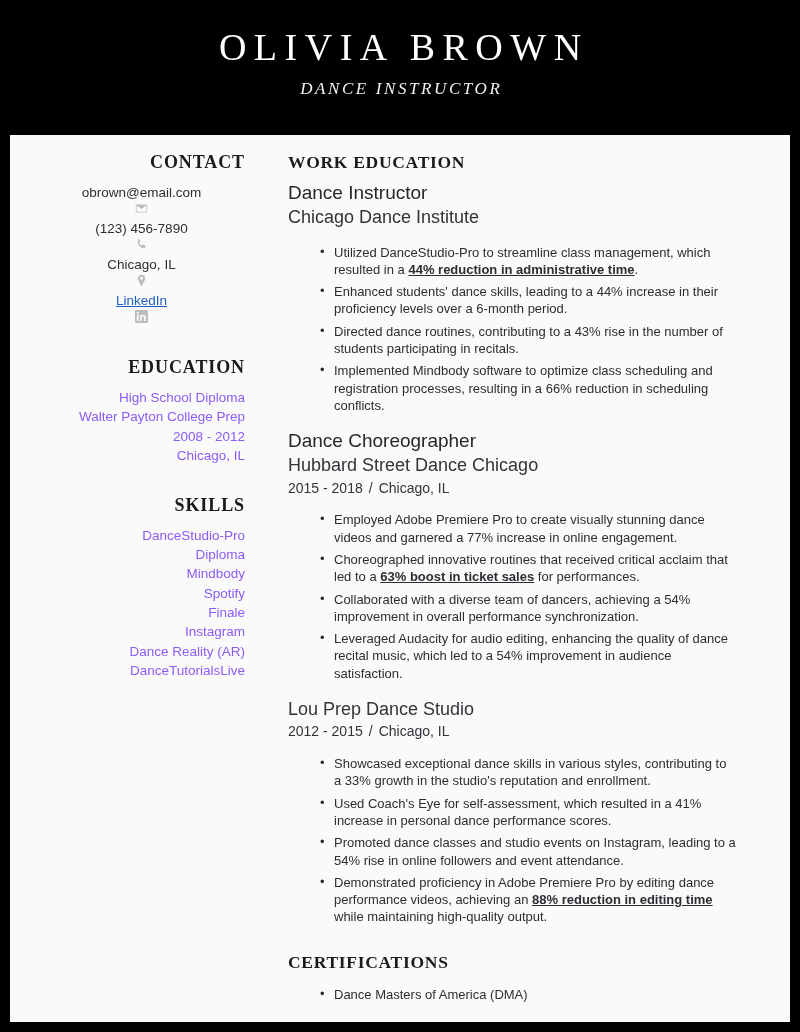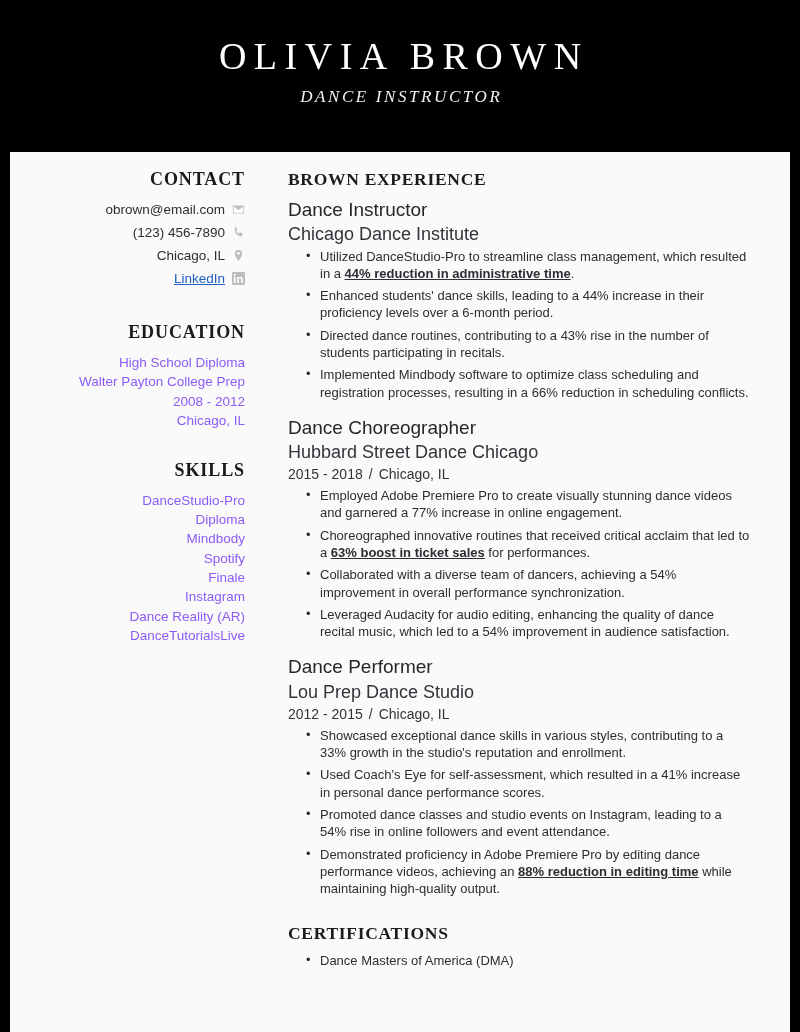--- a/index.html
+++ b/index.html
@@ -18,21 +18,21 @@
     position: relative;
     width: 800px;
     height: 1032px;
     background: #000000;
     box-sizing: border-box;
     padding: 0 10px 10px 10px;
   }
 
   
   .header {
-    height: 152px;
+    height: 135px;
     background: #000000;
     display: flex;
     flex-direction: column;
     align-items: center;
     justify-content: center;
     box-sizing: border-box;
     padding-bottom: 8px;
   }
   .name {
     font-family: "Liberation Serif", serif;
@@ -82,23 +82,23 @@
     margin: 0 0 10px 0;
     line-height: 1.15;
   }
   .left-col .sec-head-serif { text-align: right; }
 
   .contact-list { margin: 0 0 0 0; }
   .contact-row {
     display: flex;
     align-items: center;
     justify-content: flex-end;
-    gap: 7px;
     margin-bottom: 4px;
     min-height: 19px;
+    flex-direction: column;
   }
   .contact-text {
     font-size: 13.5px;
     color: #2e2e33;
     line-height: 1.42;
     white-space: nowrap;
   }
   .contact-text.link {
     color: #1d5fc4;
     text-decoration: underline;
@@ -151,21 +151,21 @@
   }
   .job-meta {
     font-size: 14px;
     color: #33333a;
     line-height: 1.35;
     margin-bottom: 3px;
   }
   .job-meta .sep { padding: 0 6px; }
 
   ul.bullets {
-    margin: 0;
+    margin: 14px;
     padding: 0 0 0 32px;
     list-style: none;
   }
   ul.bullets li {
     position: relative;
     font-size: 13px;
     color: #2d2d33;
     line-height: 1.33;
     margin-bottom: 5px;
     padding-left: 0;
@@ -271,21 +271,21 @@
             <div class="skill-line">Dance Reality (AR)</div>
             <div class="skill-line">DanceTutorialsLive</div>
           </div>
       </div>
 
     </div>
 
     <div class="right-col">
 
       <div>
-        <div class="sec-head-serif">BROWN EXPERIENCE</div>
+        <div class="sec-head-serif">WORK EDUCATION</div>
         <div id="jobs-list">
             <div class="job">
               <div class="job-title">Dance Instructor</div>
               <div class="job-company">Chicago Dance Institute</div>
               <ul class="bullets">
                 <li>Utilized DanceStudio-Pro to streamline class management, which resulted in a <b>44% reduction in administrative time</b>.</li>
                 <li>Enhanced students' dance skills, leading to a 44% increase in their proficiency levels over a 6-month period.</li>
                 <li>Directed dance routines, contributing to a 43% rise in the number of students participating in recitals.</li>
                 <li>Implemented Mindbody software to optimize class scheduling and registration processes, resulting in a 66% reduction in scheduling conflicts.</li>
               </ul>
@@ -295,21 +295,20 @@
               <div class="job-company">Hubbard Street Dance Chicago</div>
               <div class="job-meta"><span>2015 - 2018</span><span class="sep">/</span><span>Chicago, IL</span></div>
               <ul class="bullets">
                 <li>Employed Adobe Premiere Pro to create visually stunning dance videos and garnered a 77% increase in online engagement.</li>
                 <li>Choreographed innovative routines that received critical acclaim that led to a <b>63% boost in ticket sales</b> for performances.</li>
                 <li>Collaborated with a diverse team of dancers, achieving a 54% improvement in overall performance synchronization.</li>
                 <li>Leveraged Audacity for audio editing, enhancing the quality of dance recital music, which led to a 54% improvement in audience satisfaction.</li>
               </ul>
             </div>
             <div class="job">
-              <div class="job-title">Dance Performer</div>
               <div class="job-company">Lou Prep Dance Studio</div>
               <div class="job-meta"><span>2012 - 2015</span><span class="sep">/</span><span>Chicago, IL</span></div>
               <ul class="bullets">
                 <li>Showcased exceptional dance skills in various styles, contributing to a 33% growth in the studio's reputation and enrollment.</li>
                 <li>Used Coach's Eye for self-assessment, which resulted in a 41% increase in personal dance performance scores.</li>
                 <li>Promoted dance classes and studio events on Instagram, leading to a 54% rise in online followers and event attendance.</li>
                 <li>Demonstrated proficiency in Adobe Premiere Pro by editing dance performance videos, achieving an <b>88% reduction in editing time</b> while maintaining high-quality output.</li>
               </ul>
             </div>
           </div>

